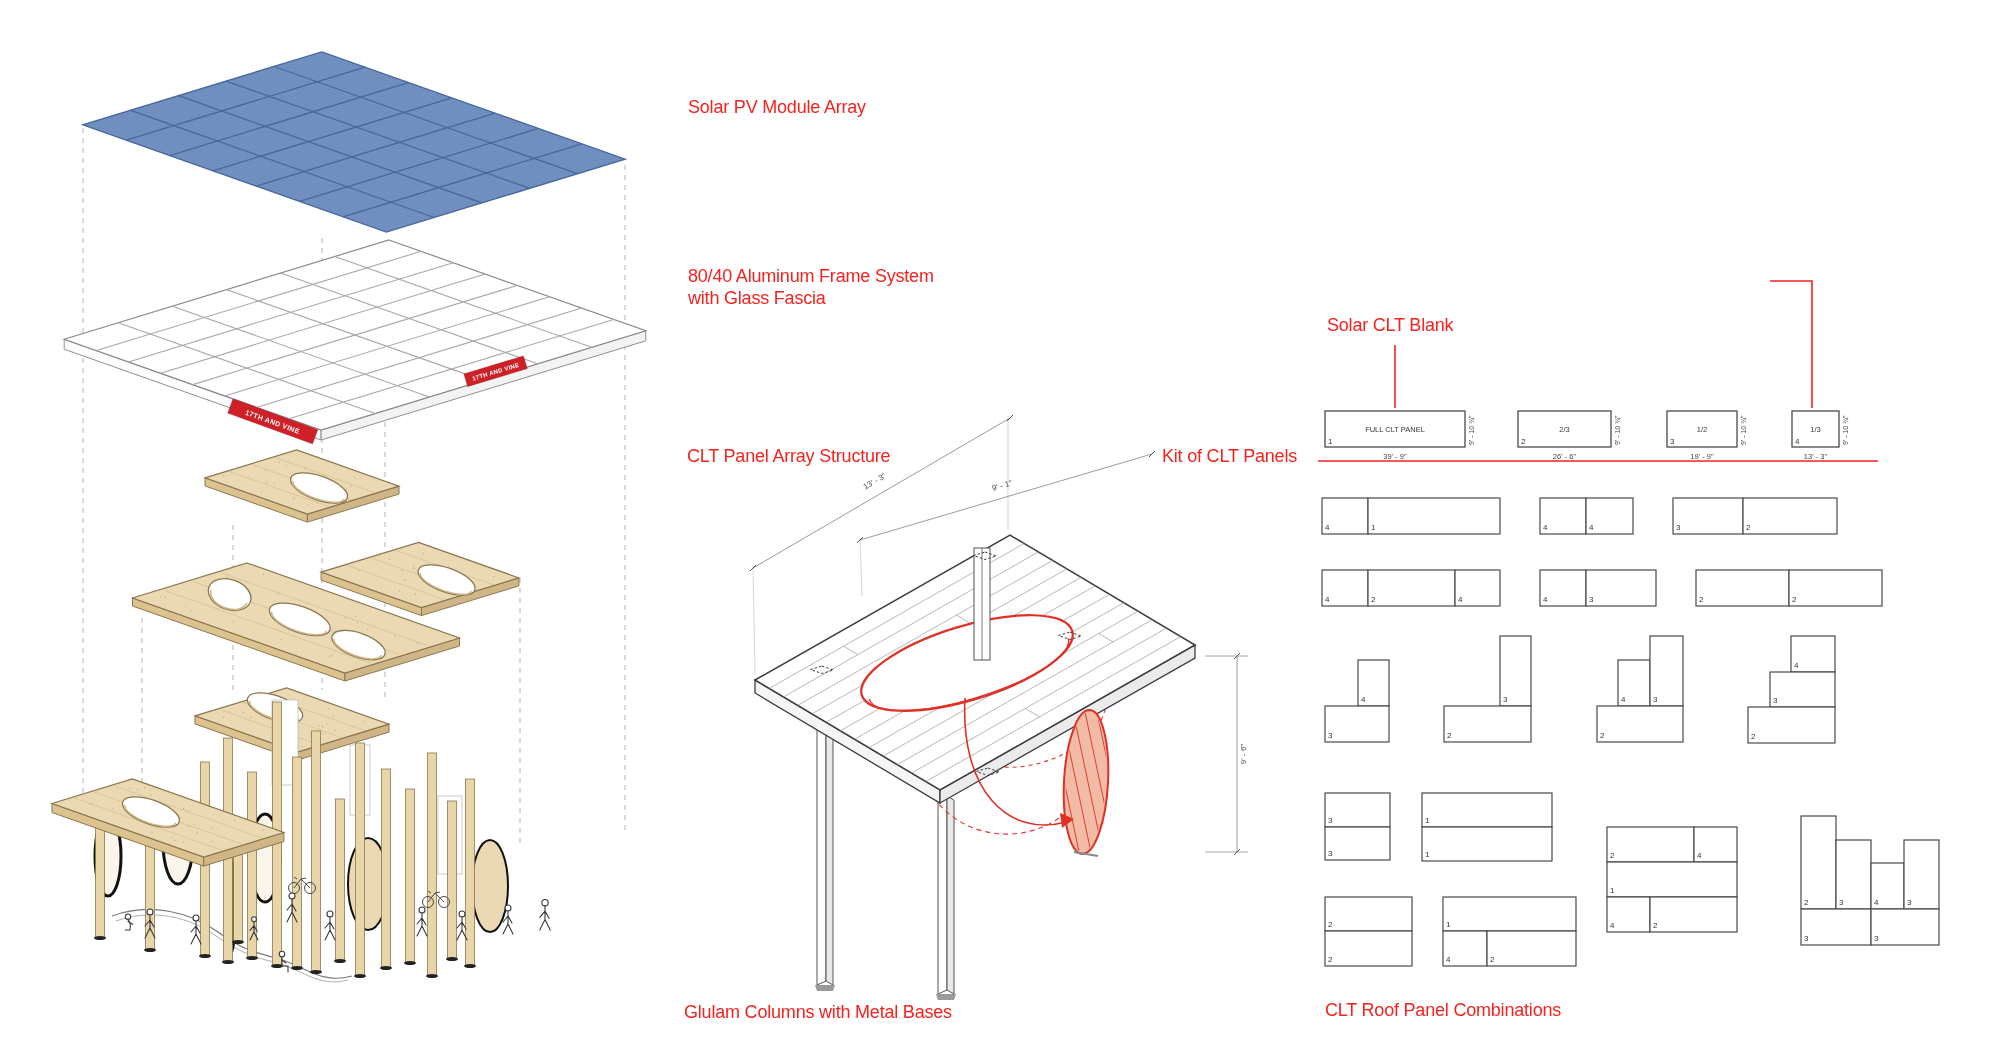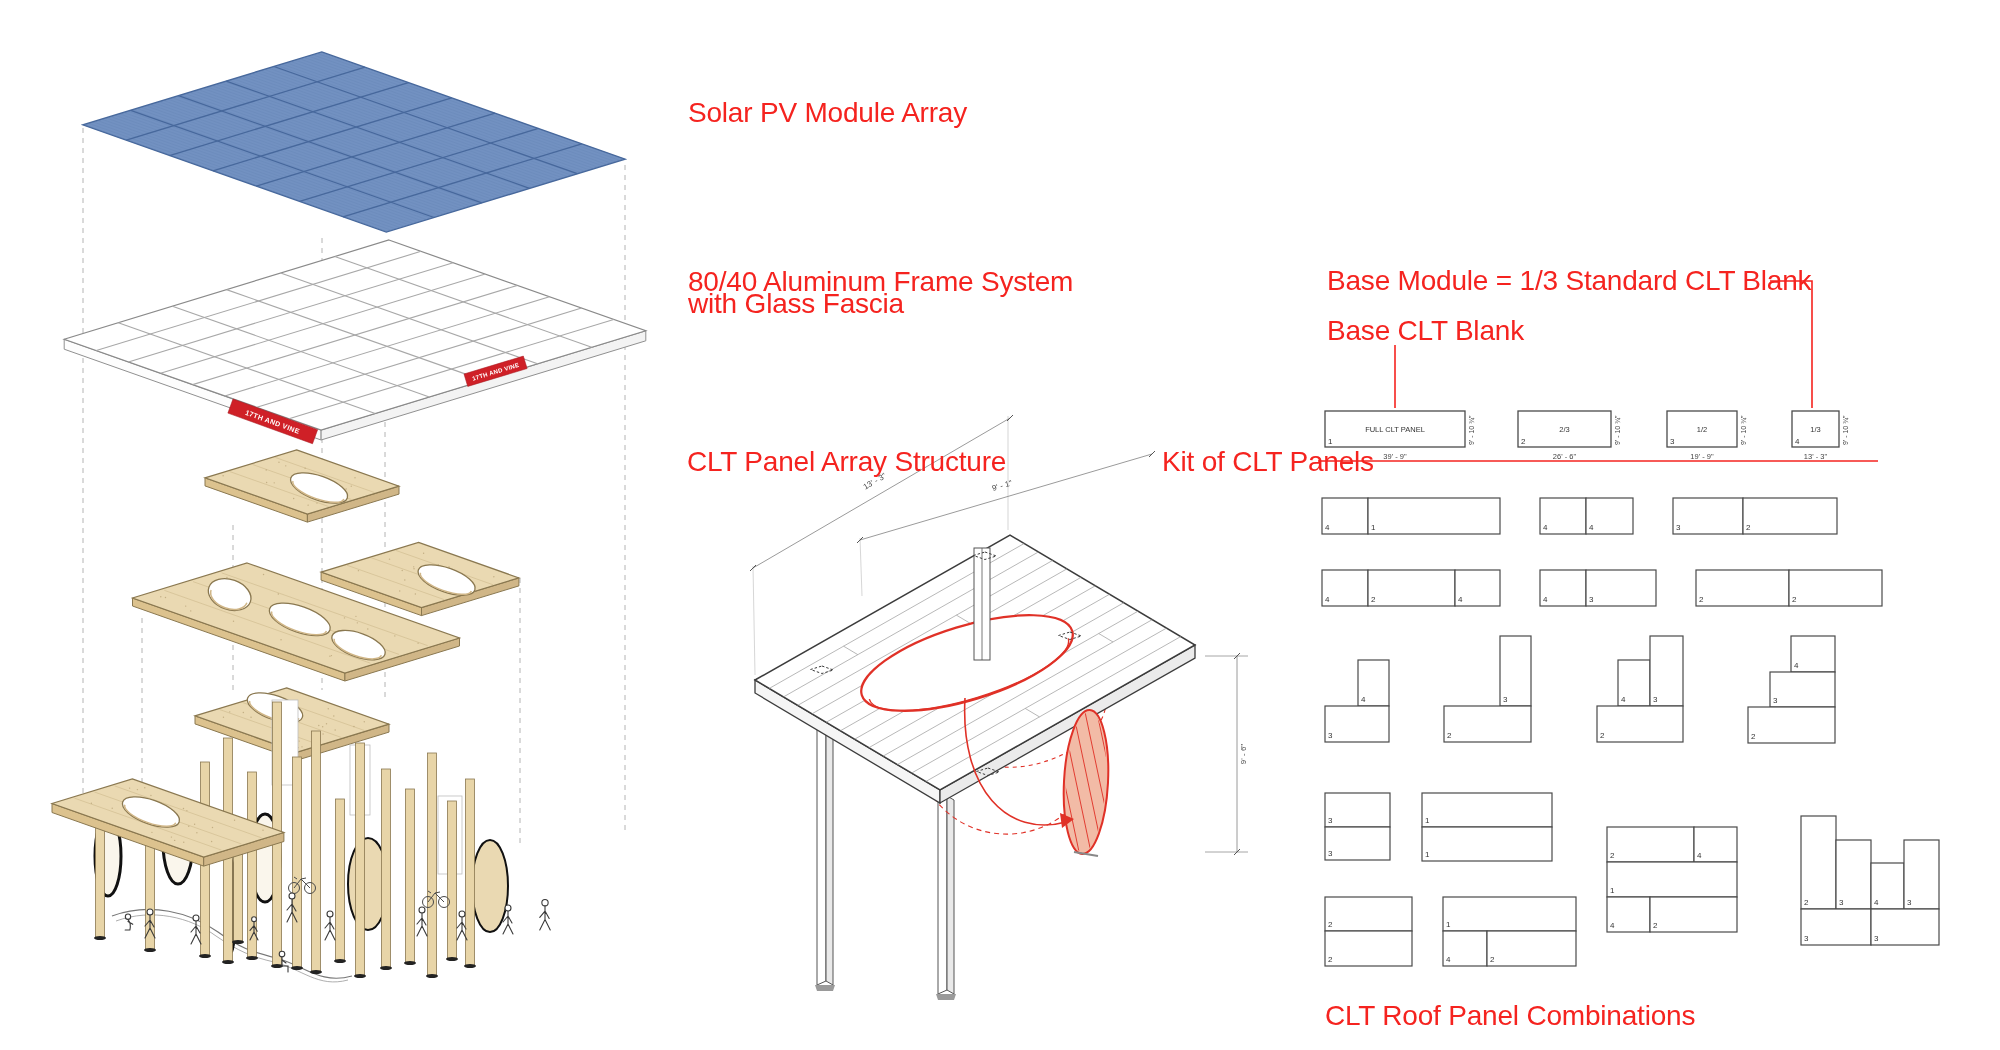--- a/index.html
+++ b/index.html
@@ -1,19 +1,19 @@
 <!DOCTYPE html>
 <html style="--accent: #f5231f;"><head>
 <meta charset="utf-8">
 <style>
   html,body{margin:0;padding:0;background:#fff;}
   #canvas{position:relative;width:2000px;height:1050px;background:#fff;overflow:hidden;
           font-family:"Liberation Sans",sans-serif;}
   svg{font-family:"Liberation Sans",sans-serif;}
-  .lbl{position:absolute;font-size:28px;color:var(--accent,#f5231f);white-space:nowrap;
+  .lbl{position:absolute;font-size:18px;color:var(--accent,#f5231f);white-space:nowrap;
        letter-spacing:-0.2px;}
   #diagram-svg{position:absolute;left:0;top:0;}
 </style>
 </head>
 <body>
 
 <div id="canvas">
   <svg id="diagram-svg" width="2000" height="1050" viewBox="0 0 2000 1050">
     <g id="g-guides">
         <line x1="83" y1="128" x2="83" y2="822" stroke="#b4b4b4" stroke-width="1" stroke-dasharray="5,5"></line>
@@ -610,16 +610,16 @@
         <polyline points="1770,281 1812,281 1812,408" fill="none" stroke="#f5231f" stroke-width="1.6"></polyline>
         <line x1="1318" y1="461" x2="1878" y2="461" stroke="#f5231f" stroke-width="1.6"></line>
       </g>
   </svg>
 
   <div class="lbl" style="left:688px;top:97px">Solar PV Module Array</div>
   <div class="lbl" style="left:688px;top:266px">80/40 Aluminum Frame System</div>
   <div class="lbl" style="left:688px;top:288px">with Glass Fascia</div>
   <div class="lbl" style="left:687px;top:446px">CLT Panel Array Structure</div>
   <div class="lbl" style="left:1162px;top:446px">Kit of CLT Panels</div>
+  <div class="lbl" style="left:684px;top:1002px">Glulam Columns with Metal Bases</div>
   <div class="lbl" style="left:1325px;top:1000px">CLT Roof Panel Combinations</div>
-  <div class="lbl" style="left:1327px;top:265px">Base Module = 1/3 Standard CLT Blank</div>
-  <div class="lbl" style="left:1327px;top:315px">Base CLT Blank</div>
+  <div class="lbl" style="left:1327px;top:315px">Solar CLT Blank</div>
 </div>
 
 </body></html>

